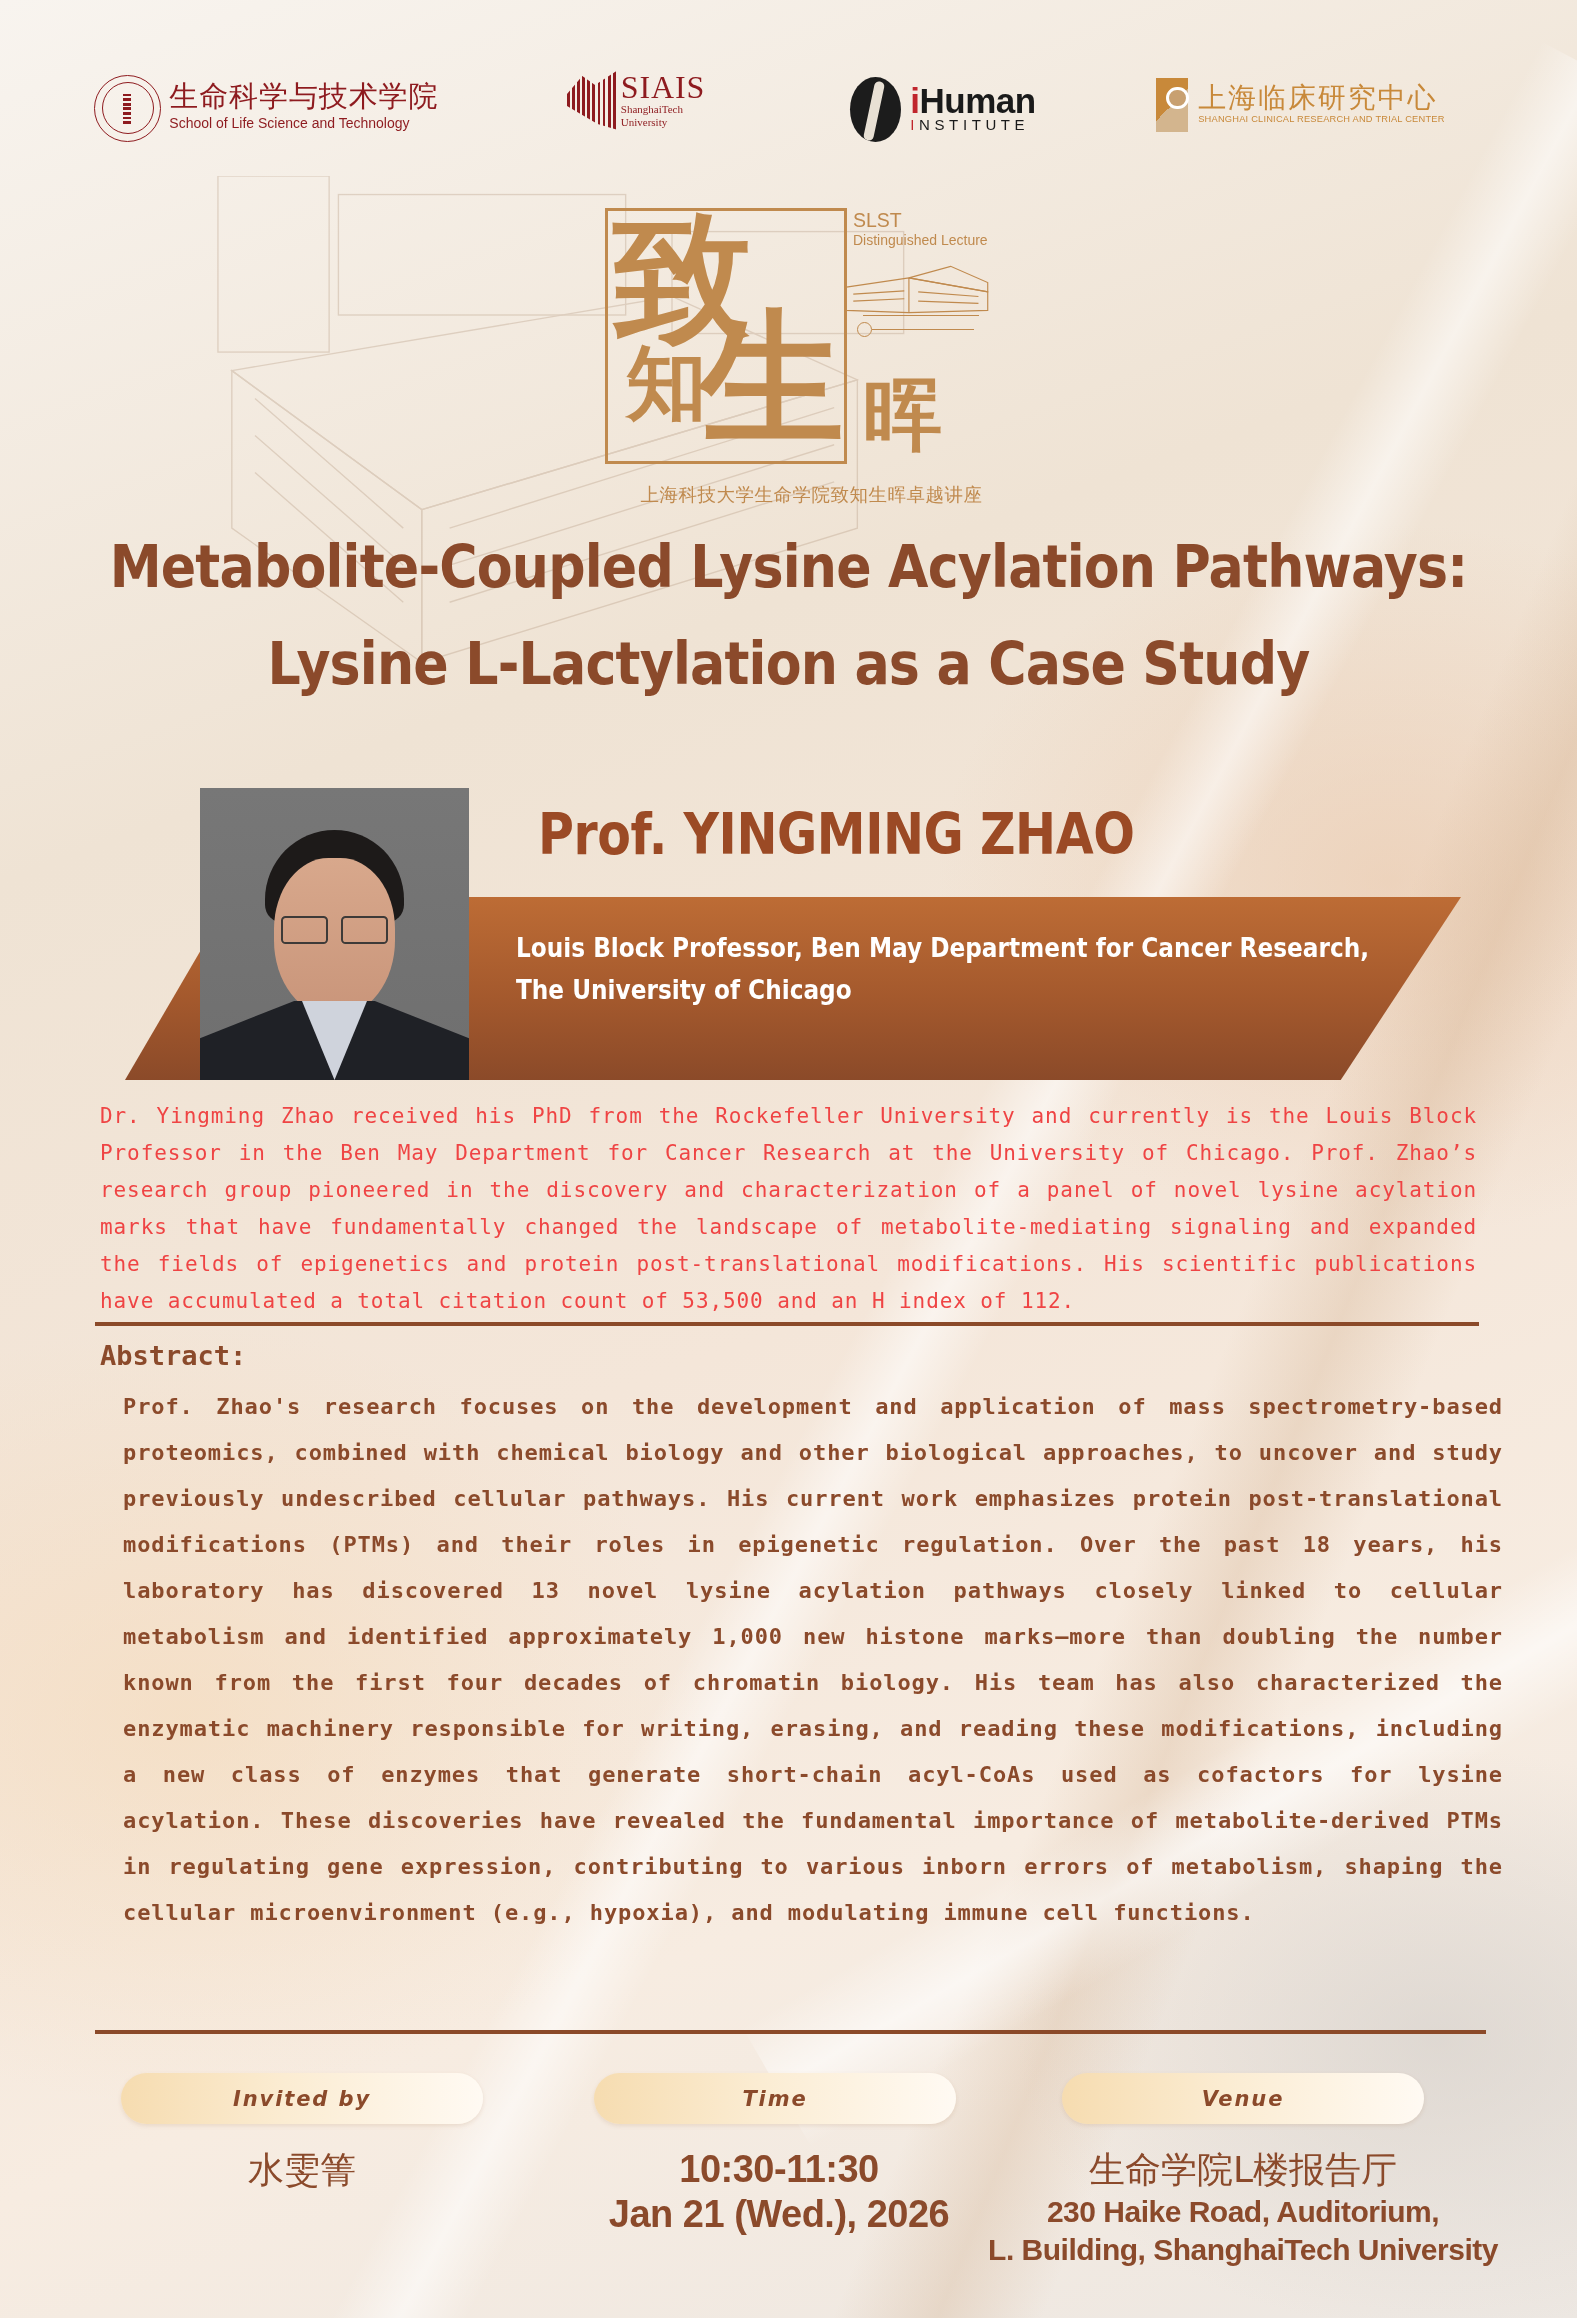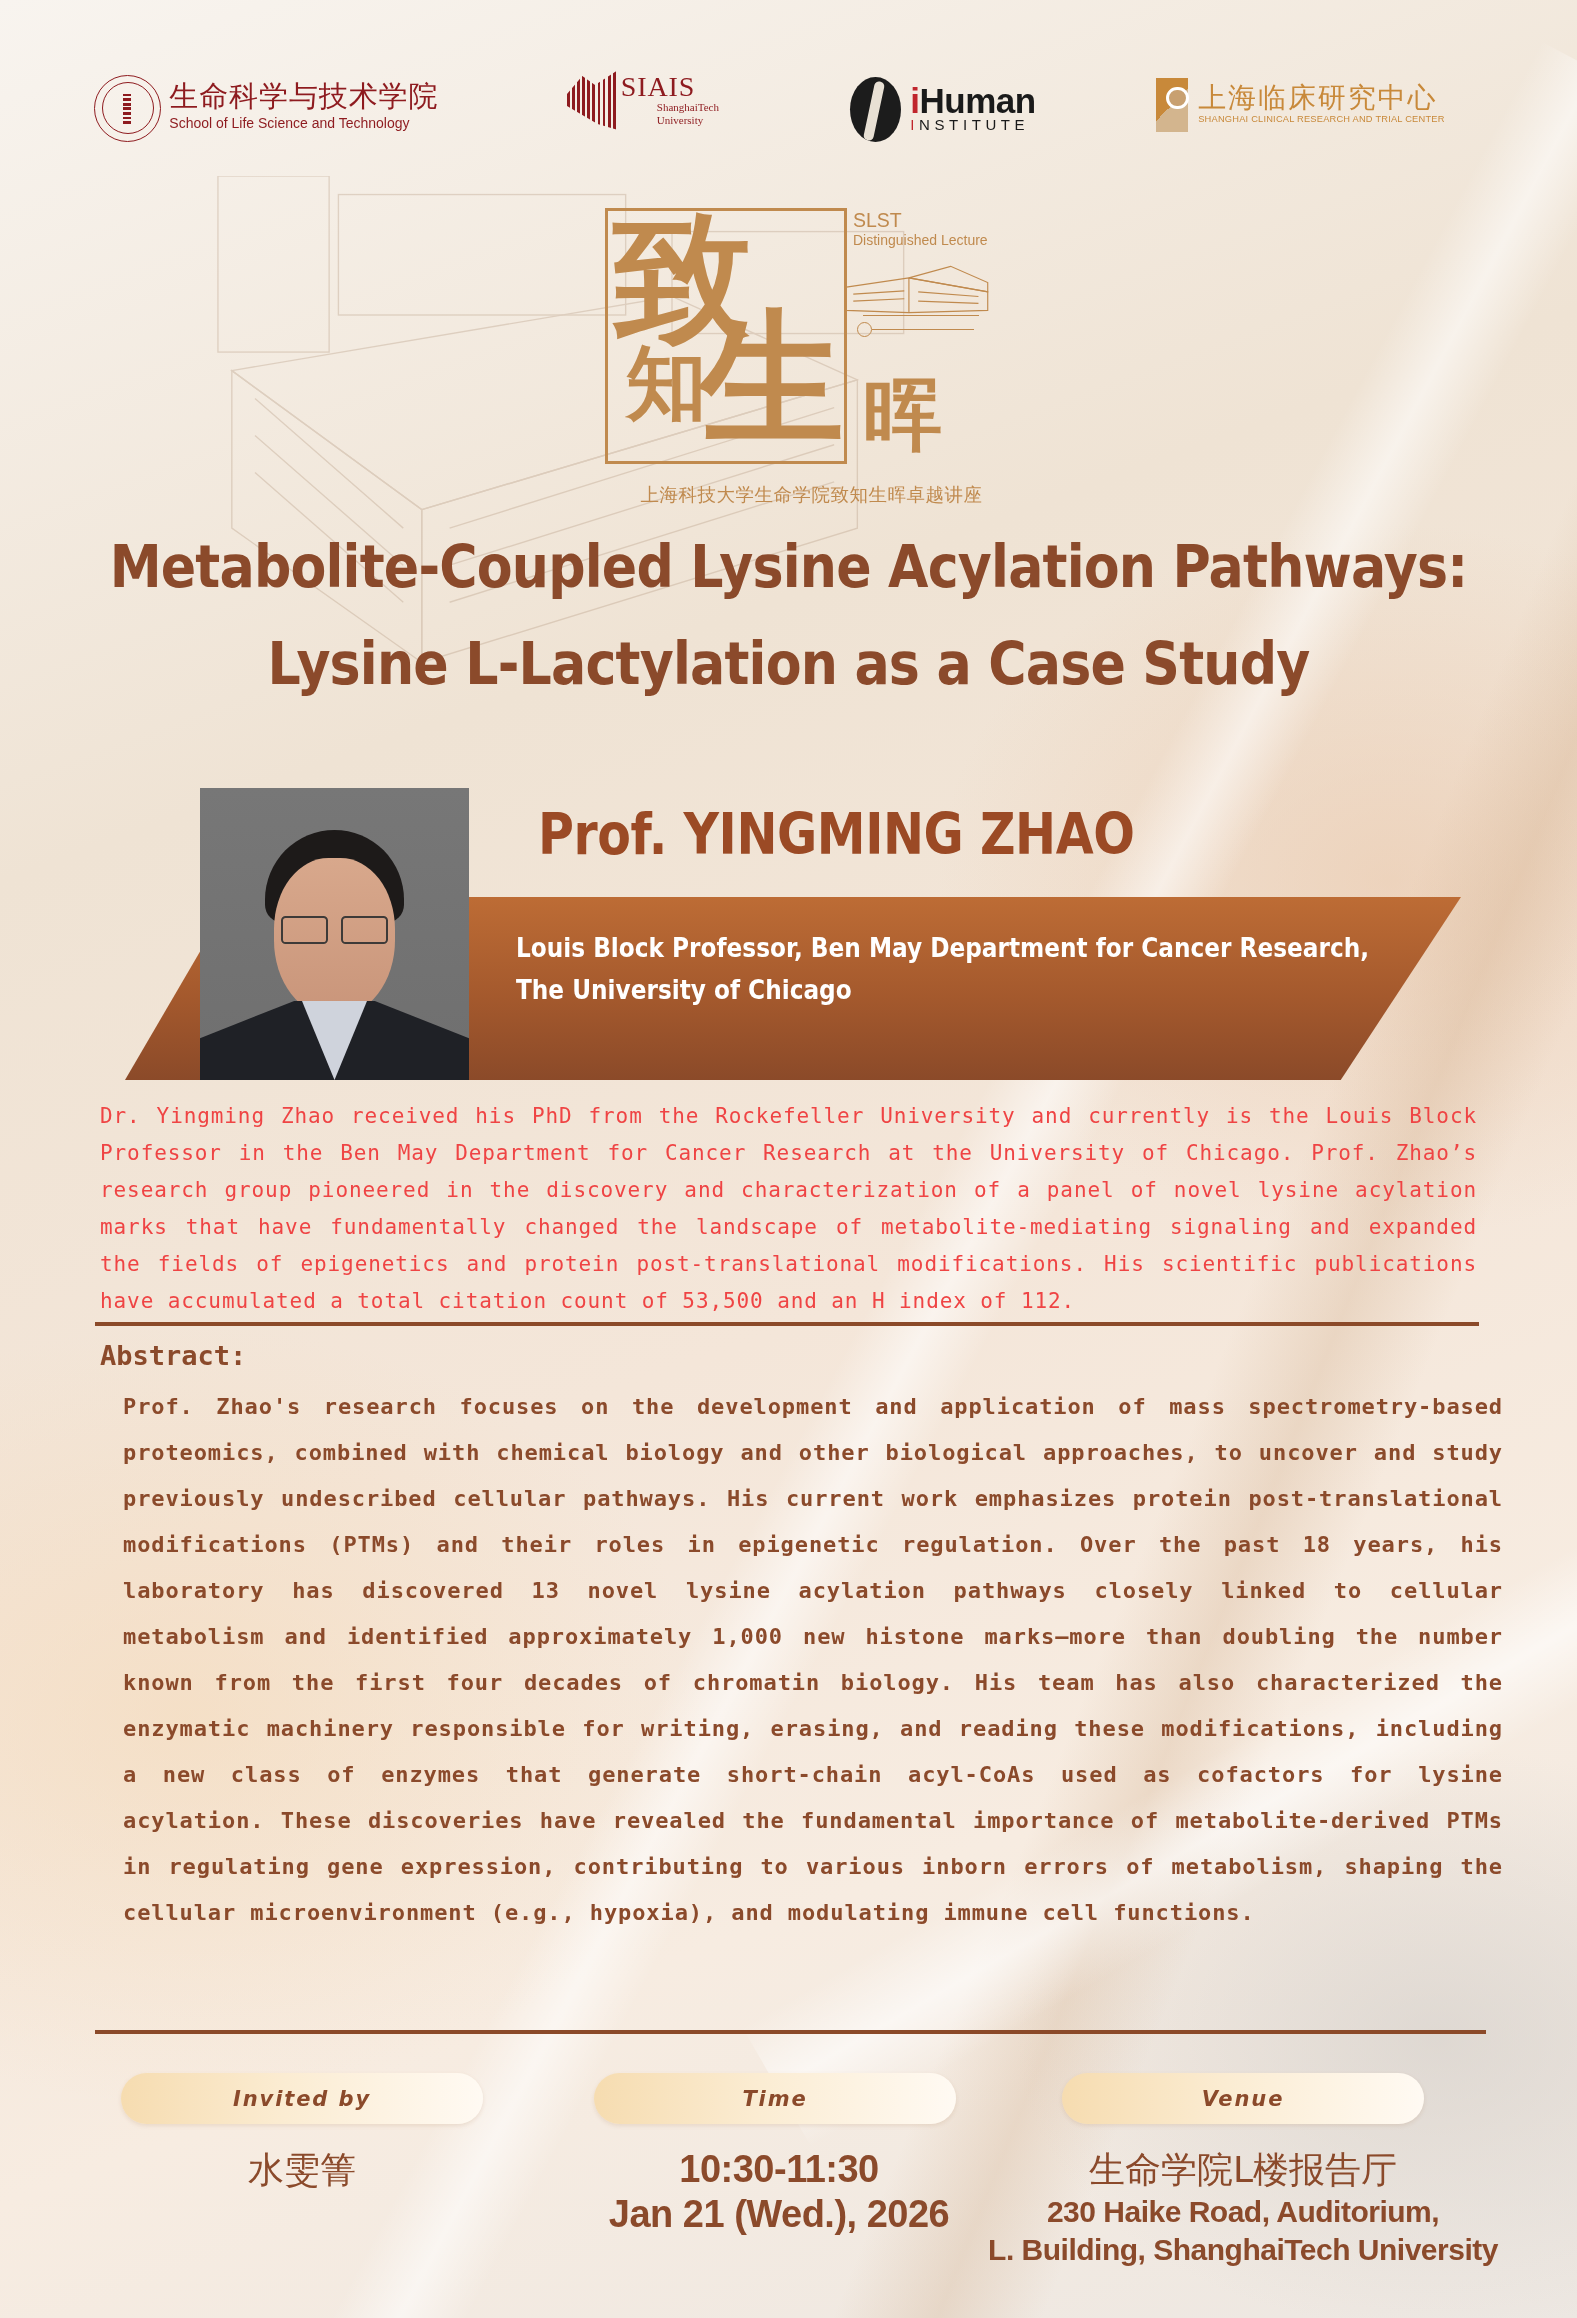--- a/index.html
+++ b/index.html
@@ -27,22 +27,22 @@
   .logo-slst { left: 83px; top: 4.6px; color: #8e1b1f; }
   .seal { width: 65px; height: 65px; border: 1.9px solid #8e1b1f; border-radius: 50%; position: relative; margin-right: 8.3px; }
   .seal::after { content: ""; position: absolute; inset: 6.5px; border: 0.9px solid #8e1b1f; border-radius: 50%; }
   .seal-tower { position: absolute; left: 28px; top: 16px; width: 8.3px; height: 32px; background: repeating-linear-gradient(0deg,#8e1b1f 0 2.8px, transparent 2.8px 4.6px); }
   .logo-slst .cn { font-size: 29px; line-height: 1; letter-spacing: 0.9px; }
   .logo-slst .en { font-size: 14px; line-height: 1.4; margin-top: 2.8px; }
   .logo-siais { left: 556px; top: 0px; color: #8e1b1f; }
   .siais-bars { width: 51px; height: 60px; margin-right: 2.8px;
     background: repeating-linear-gradient(90deg, #8e1b1f 0 2.8px, transparent 2.8px 5.1px);
     clip-path: polygon(0 40%, 30% 10%, 55% 25%, 100% 0, 100% 100%, 60% 90%, 20% 70%, 0 60%); }
-  .logo-siais .title { font-family: "Liberation Serif", serif; font-size: 28px; line-height: 1; letter-spacing: 0.9px; }
-  .logo-siais .sub { font-family: "Liberation Serif", serif; font-size: 11px; line-height: 1.2; margin-left: 36px; }
+  .logo-siais .title { font-family: "Liberation Serif", serif; font-size: 32px; line-height: 1; letter-spacing: 0.9px; text-align: right; }
+  .logo-siais .sub { font-family: "Liberation Serif", serif; font-size: 11px; line-height: 1.2; }
   .logo-ihuman { left: 839px; top: 6.5px; color: #1a1a1a; }
   .ihuman-mark { width: 51px; height: 65px; background: #1c1c1c; border-radius: 50%; margin-right: 9.3px; position: relative; overflow: hidden; }
   .ihuman-mark::after { content: ""; position: absolute; left: 18.5px; top: 4.6px; width: 10.2px; height: 60px; background: #e8e0d4; transform: rotate(12deg); border-radius: 4.6px; }
   .logo-ihuman .title { font-size: 35px; font-weight: bold; line-height: 0.95; letter-spacing: -0.5px; }
   .logo-ihuman .title .i { color: #c0262d; }
   .logo-ihuman .sub { font-size: 15px; letter-spacing: 4.6px; line-height: 1.1; }
   .logo-ihuman .sub .i { color: #c0262d; }
   .logo-scrc { left: 1145px; top: 8.3px; color: #c8893a; }
   .scrc-mark { width: 32px; height: 54px; margin-right: 10.2px; position: relative;
     background: linear-gradient(135deg, #c8893a 0 50%, #d3b58e 50% 100%); }

